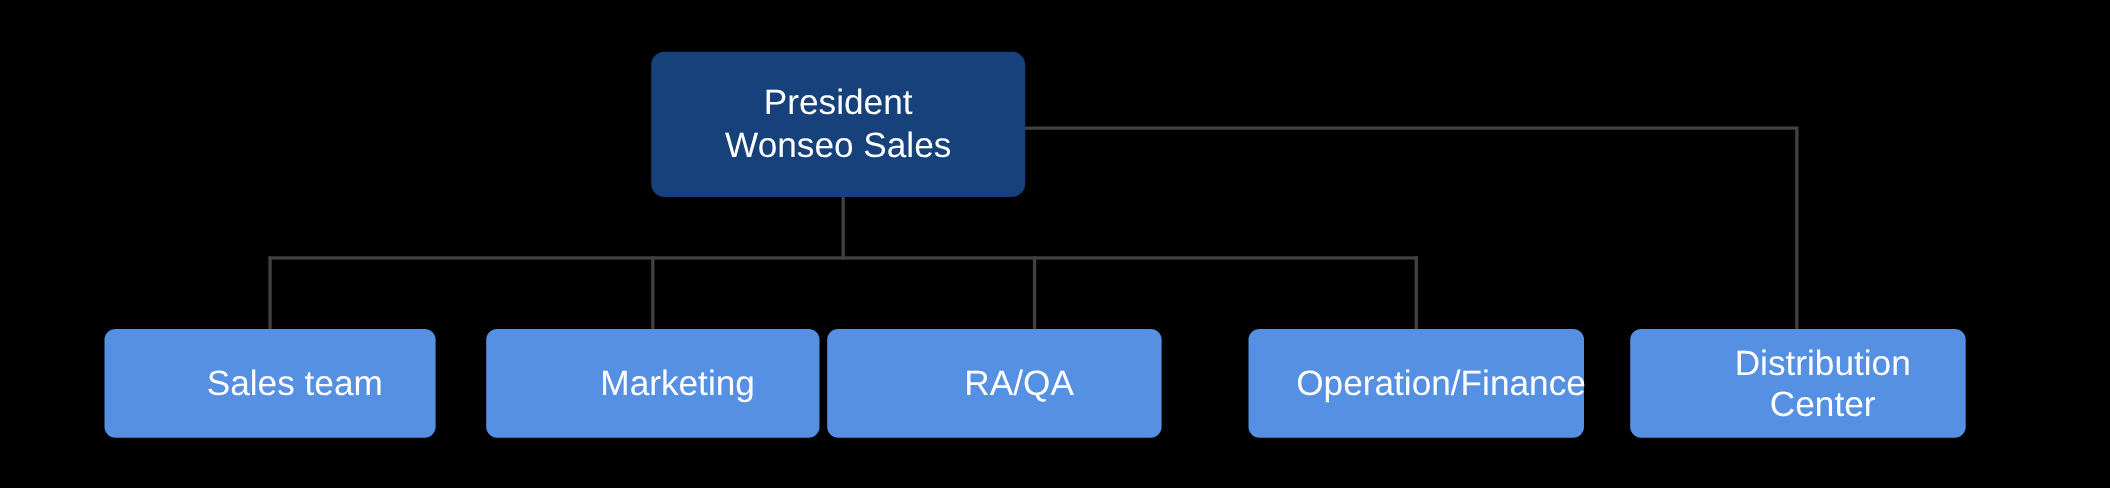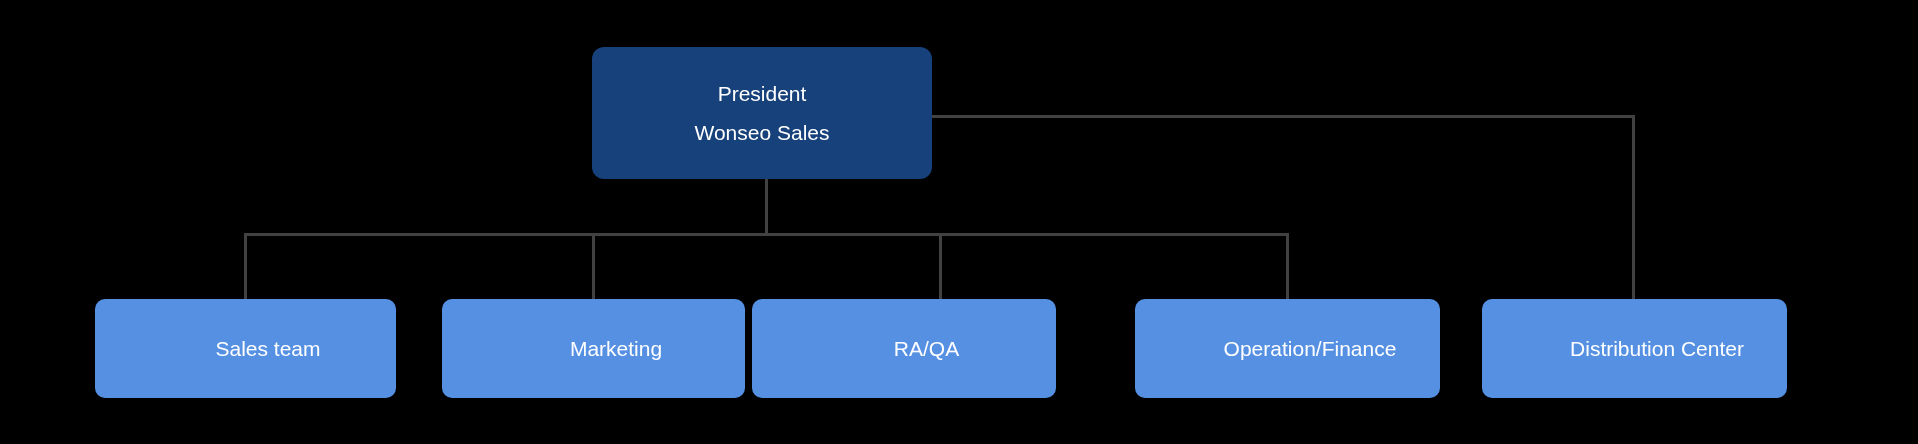--- a/index.html
+++ b/index.html
@@ -22,21 +22,21 @@
     font-family: "Liberation Sans", sans-serif;
   }
   .node {
     position: absolute;
     display: flex;
     flex-direction: column;
     align-items: center;
     justify-content: center;
     text-align: center;
     color: var(--text);
-    font-size: 21px;
+    font-size: 32px;
   }
   .node-root {
     left: 592px; top: 47px;
     width: 340px; height: 132px;
     background: var(--root-fill);
     border-radius: 12px;
     line-height: 39px;
   }
   .node-dept {
     top: 299px; height: 99px;

